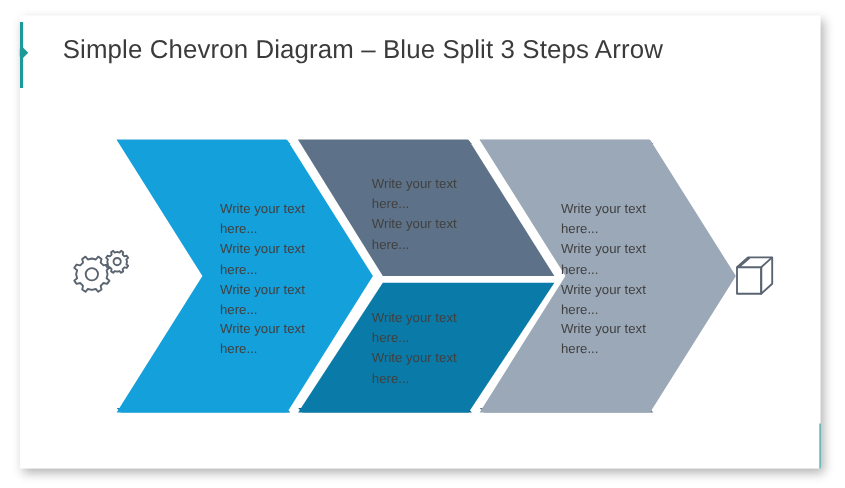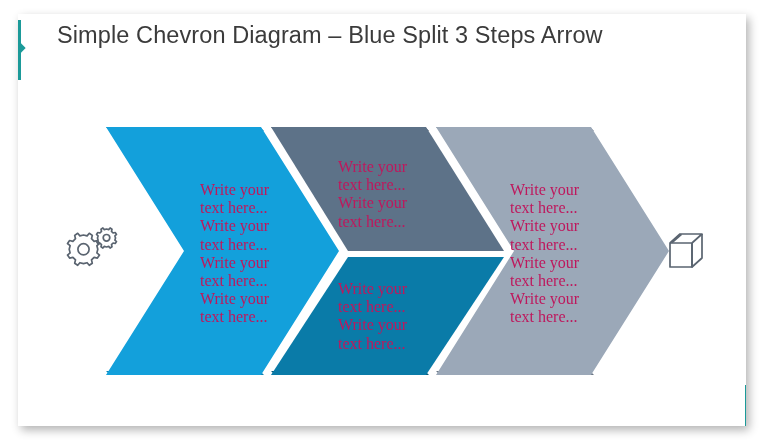--- a/index.html
+++ b/index.html
@@ -50,21 +50,21 @@
     width: 8px;
     height: 8px;
     background: #1B9A99;
     transform: rotate(45deg);
   }
 
   
   #slide-title {
     position: absolute;
     left: 39px;
-    top: 8px;
+    top: 18px;
     font-size: 23.5px;
     font-weight: 400;
     color: #3b3b3b;
     letter-spacing: 0.1px;
     white-space: nowrap;
   }
 
   
   #diagram-stage {
     position: absolute;
@@ -75,25 +75,24 @@
   }
   #chevron-svg {
     position: absolute;
     left: 0;
     top: 0;
   }
 
   
   .chev-text {
     position: absolute;
-    color: #be185d;
-    font-size: 16px;
+    color: #404040;
+    font-size: 12px;
     line-height: 18.2px;
     white-space: pre-line;
-    font-family: Liberation Serif, serif;
   }
   #text-step1 { left: 182px; top: 167px; width: 82px; }
   #text-step2a { left: 320px; top: 144px; width: 82px; }
   #text-step2b { left: 320px; top: 266px; width: 82px; }
   #text-step3 { left: 492px; top: 167px; width: 82px; }
 
   .icon-wrap { position: absolute; }
   #icon-gears { left: 44px; top: 212px; }
   #icon-box   { left: 648px; top: 217px; }
 </style>

